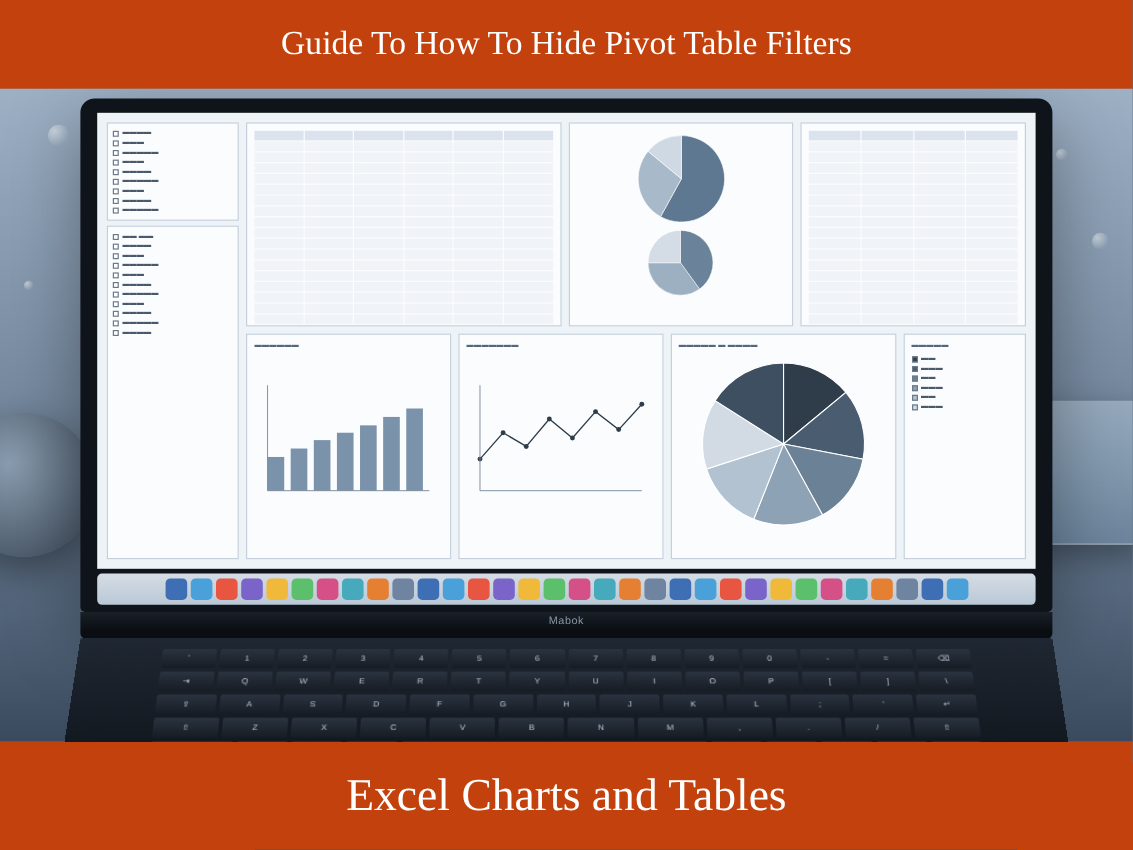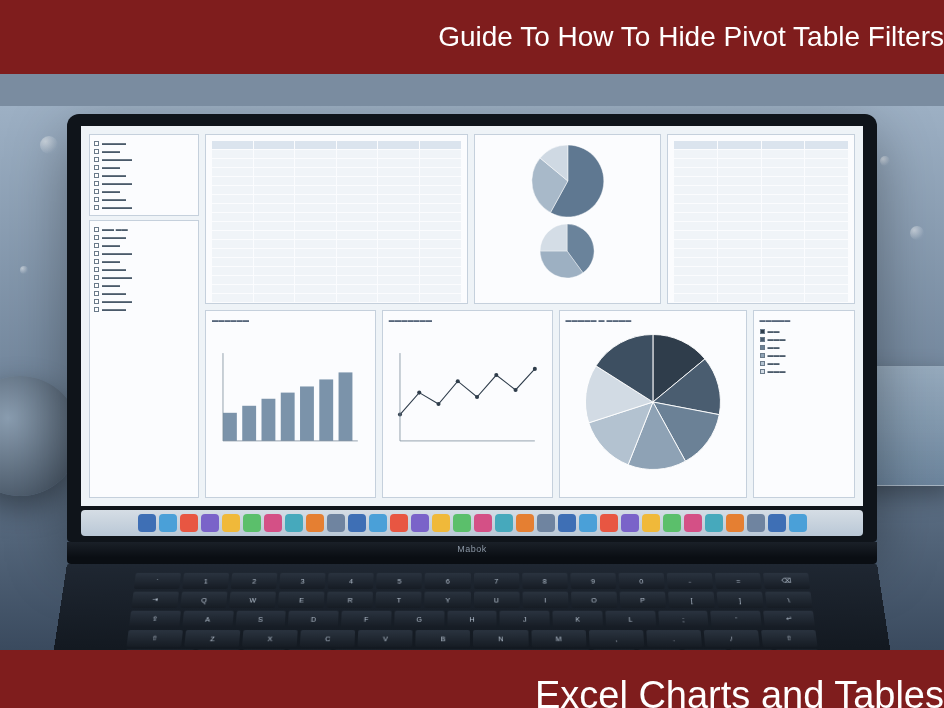--- a/index.html
+++ b/index.html
@@ -4,43 +4,43 @@
 <style>
   * { box-sizing: border-box; margin: 0; padding: 0; }
   body {
     width: 944px;
     height: 708px;
     font-family: -apple-system, BlinkMacSystemFont, "Segoe UI", sans-serif;
     overflow: hidden;
     background: #7a8ca0;
   }
   .banner {
-    background: #7f1d1d;
+    background: #c2410c;
     color: #ffffff;
     text-align: center;
     display: flex;
     align-items: center;
-    justify-content: flex-end;
+    justify-content: center;
+    font-family: Liberation Serif, serif;
   }
   .banner-top {
     height: 74px;
     font-size: 28px;
     font-weight: 500;
   }
   .banner-bottom {
     height: 90px;
     font-size: 38px;
     font-weight: 400;
   }
   .hero {
     height: 544px;
     position: relative;
     background: linear-gradient(180deg, #9db0c4 0%, #6b7f95 60%, #3a4a5e 100%);
     overflow: hidden;
-    margin-top: 32px;
   }
   
   .bubble {
     position: absolute;
     border-radius: 50%;
     background: radial-gradient(circle at 30% 30%, rgba(255,255,255,0.5), rgba(180,200,220,0.05) 70%);
   }
   .laptop {
     position: absolute;
     left: 50%;

